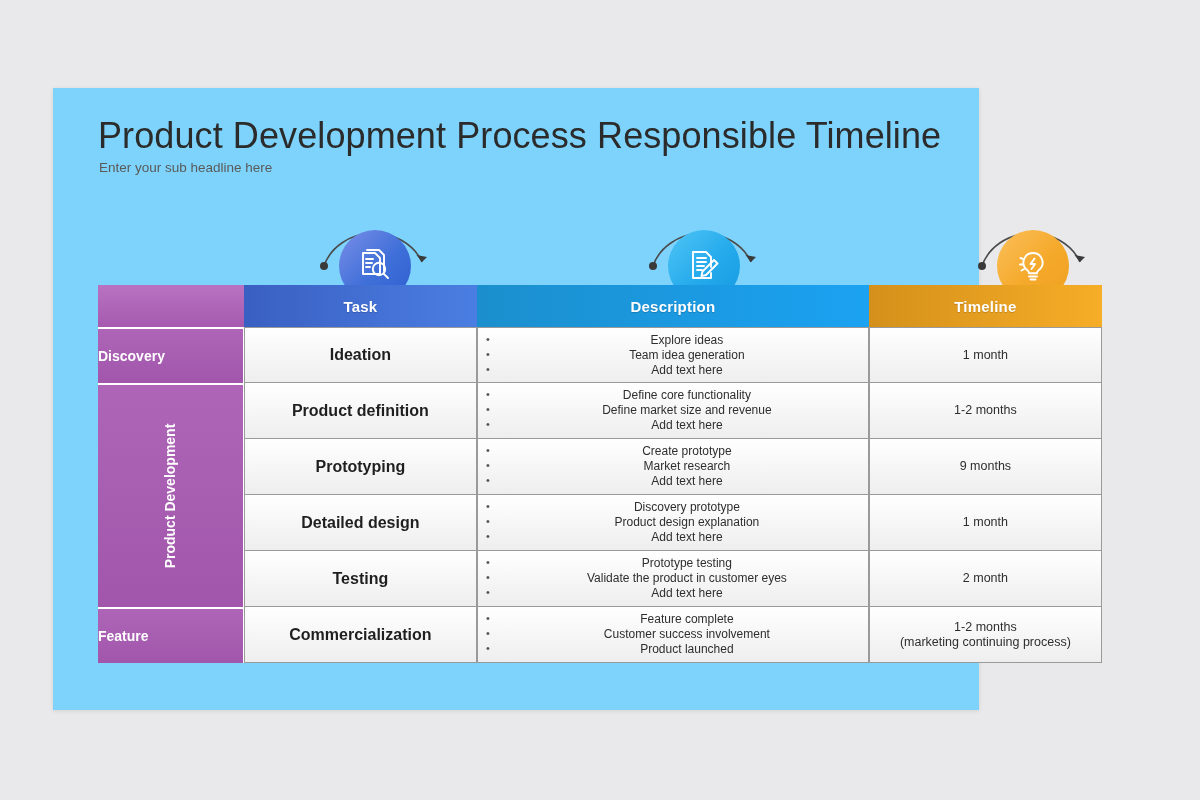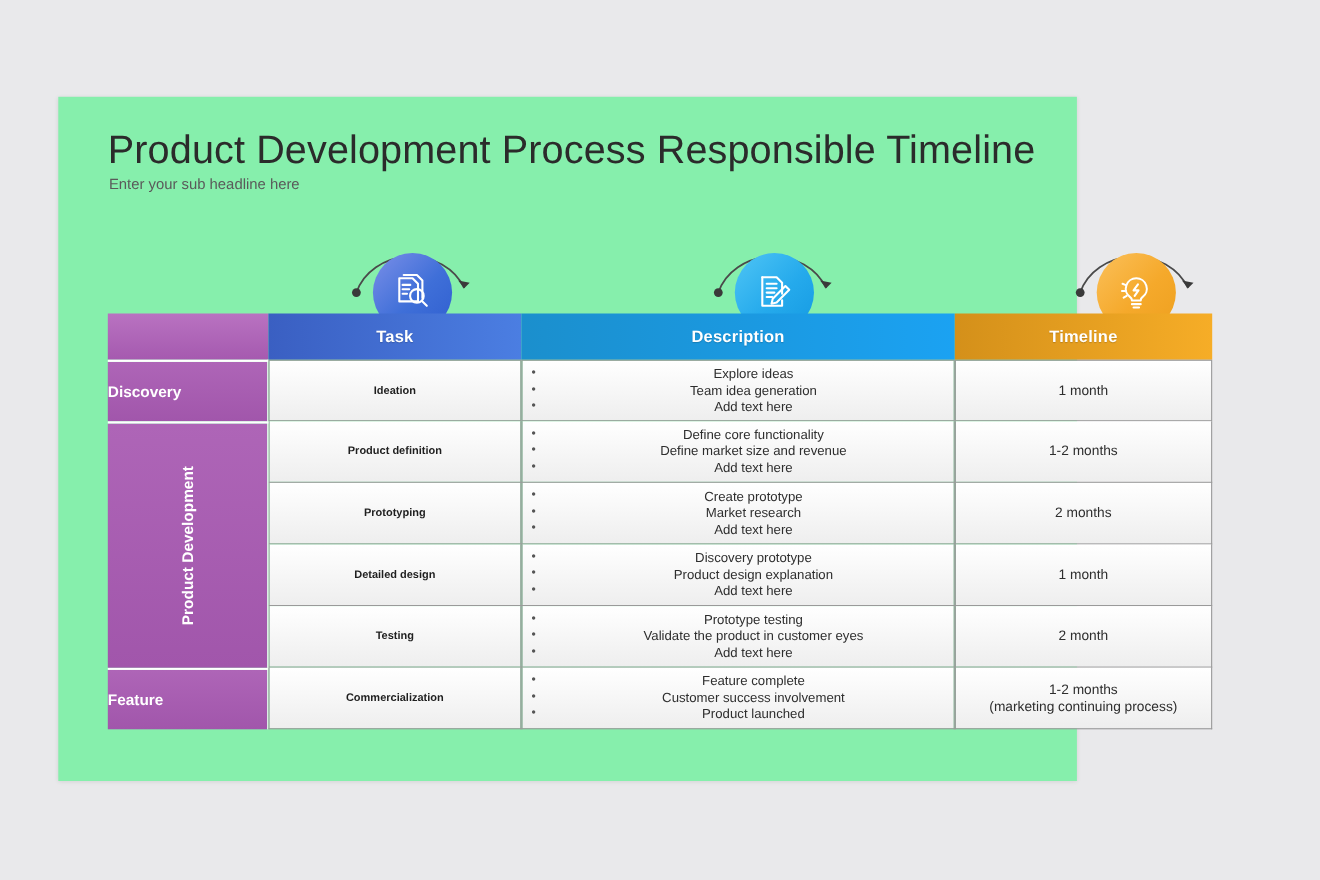--- a/index.html
+++ b/index.html
@@ -11,21 +11,21 @@
     font-family: "Liberation Sans", sans-serif;
     overflow: hidden;
   }
 
   #slide {
     position: absolute;
     left: 53px;
     top: 88px;
     width: 926px;
     height: 622px;
-    background: #86efac;
+    background: #7dd3fc;
     box-shadow: 0 1px 4px rgba(0,0,0,0.10);
     padding-left: 41px;
   }
 
   
   #title {
     position: absolute;
     left: 45px;
     top: 27px;
     font-size: 36px;
@@ -135,21 +135,21 @@
     border-bottom: 1px solid #9a9a9a;
     border-right: 1px solid #9a9a9a;
     border-left: 1px solid #9a9a9a;
     text-align: center;
   }
   tr.row-first .cell { border-top: 1px solid #9a9a9a; }
 
   .task-cell {
     height: 56px;
     padding-left: 16px;
-    font-size: 10px;
+    font-size: 16px;
     font-weight: bold;
     color: #1f1f1f;
     margin-top: 17px;
   }
   .desc-cell {
     height: 56px;
     padding: 6px 0 6px 12px;
   }
   .desc-cell ul { list-style: none; }
   .desc-cell li {
@@ -299,21 +299,21 @@
       <tr>
         <td class="cell task-cell">Prototyping</td>
         <td class="cell desc-cell">
           <ul>
             <li>Create prototype</li>
             <li>Market research</li>
             <li>Add text here</li>
           </ul>
         </td>
         <td class="cell time-cell">
-          <span>2 months</span>
+          <span>9 months</span>
         </td>
       </tr>
 
       <tr>
         <td class="cell task-cell">Detailed design</td>
         <td class="cell desc-cell">
           <ul>
             <li>Discovery prototype</li>
             <li>Product design explanation</li>
             <li>Add text here</li>

